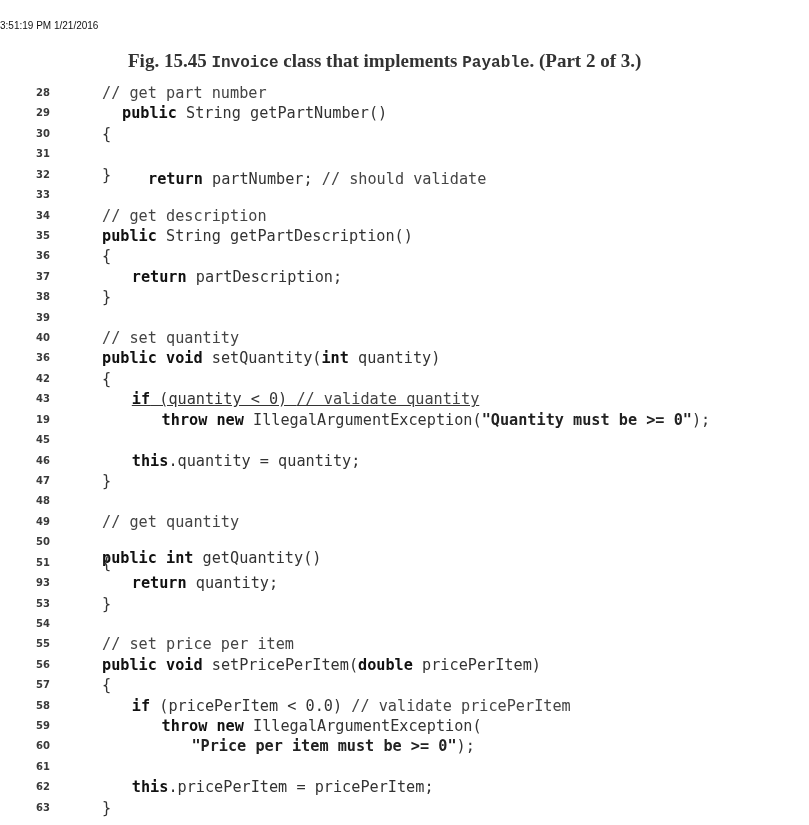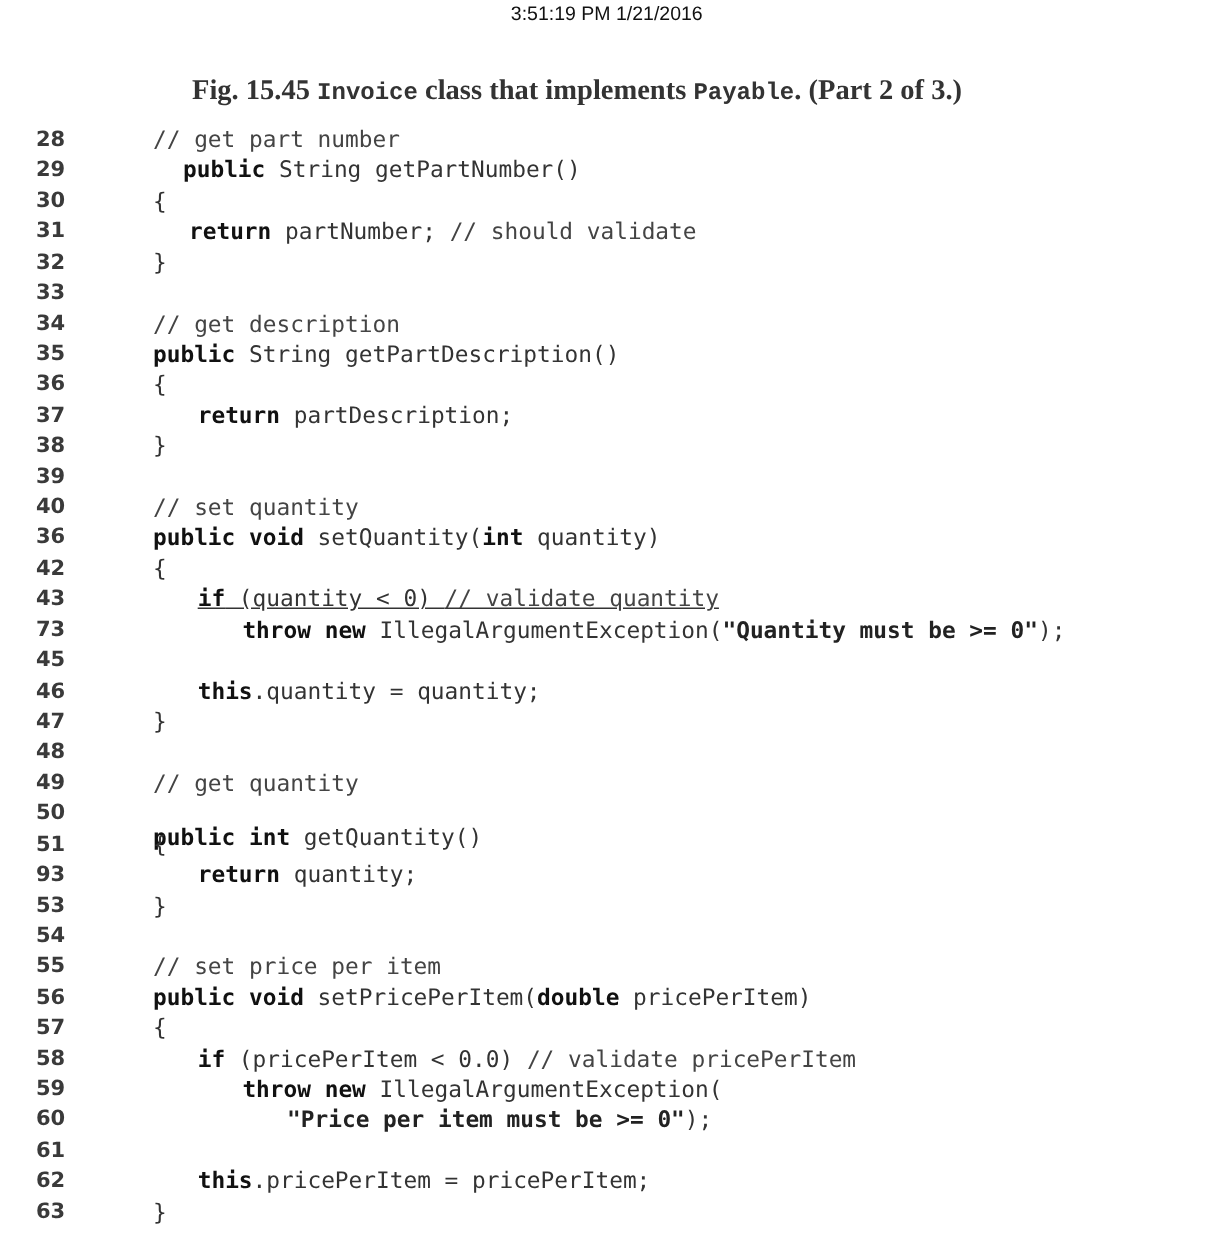--- a/index.html
+++ b/index.html
@@ -1,67 +1,67 @@
 <!DOCTYPE html>
 <html><head>
 <meta charset="utf-8">
 <style>
   html, body { margin: 0; padding: 0; background: #ffffff; }
   body { width: 809px; height: 825px; overflow: hidden; position: relative; color: #222; }
   .timestamp {
-    position: absolute; left: 0; top: 1px; width: 809px; text-align: center;
-    font-family: "Liberation Sans", sans-serif; font-size: 13px; color: #111;
+    position: absolute; left: 0; top: 20px; width: 809px; 
+    font-family: "Liberation Sans", sans-serif; font-size: 10px; color: #111;
   }
   .caption {
     position: absolute; left: 128px; top: 50px;
     font-family: "Liberation Serif", serif; font-size: 19px; font-weight: bold; color: #333;
     white-space: nowrap;
   }
   .caption .mono { font-family: "Liberation Mono", monospace; font-size: 16px; font-weight: bold; }
   .code {
     position: absolute; left: 0; top: 83px; width: 809px;
   }
   .line {
     position: absolute; left: 0; height: 20.4px; white-space: pre;
     font-family: "DejaVu Sans Mono", monospace; font-size: 15.2px; line-height: 20px;
   }
   .ln {
-    position: absolute; left: 24px; width: 26px; text-align: left;
-    font-family: "DejaVu Sans", sans-serif; font-weight: bold; font-size: 14px; color: #3a3a3a;
+    position: absolute; left: 24px; width: 26px; text-align: right;
+    font-family: "DejaVu Sans", sans-serif; font-weight: bold; font-size: 10px; color: #3a3a3a;
   }
   .txt { position: absolute; left: 102px; color: #333; }
   .kw { font-weight: bold; color: #111; }
   .str { font-weight: bold; color: #222; }
   .cm { color: #444; }
 </style>
 </head>
 <body>
 
 <div class="timestamp">3:51:19 PM 1/21/2016</div>
 
 <div class="caption"><span>Fig. 15.45 </span><span class="mono">Invoice</span><span> class that implements </span><span class="mono">Payable</span><span>. (Part 2 of 3.)</span></div>
 
 <div class="code" id="code">
     <div class="line" style="top: 0px;"><span class="ln">28</span><span class="txt" style="left: 102px;"><span class="cm">// get part number</span></span></div>
     <div class="line" style="top: 20.42px;"><span class="ln">29</span><span class="txt" style="left: 102px; margin-left: 20px;"><span class="kw">public</span><span> String getPartNumber()</span></span></div>
     <div class="line" style="top: 40.84px;"><span class="ln">30</span><span class="txt" style="left: 102px;"><span>{</span></span></div>
-    <div class="line" style="top: 61.26px;"><span class="ln">31</span><span class="txt" style="left: 126px;"><span class="kw">return</span><span> partNumber; </span><span class="cm">// should validate</span></span></div>
+    <div class="line" style="top: 61.26px;"><span class="ln">31</span><span class="txt" style="left: 148px; margin-top: 25px;"><span class="kw">return</span><span> partNumber; </span><span class="cm">// should validate</span></span></div>
     <div class="line" style="top: 81.68px;"><span class="ln">32</span><span class="txt" style="left: 102px;"><span>}</span></span></div>
     <div class="line" style="top: 102.1px;"><span class="ln">33</span><span class="txt" style="left: 102px;"></span></div>
     <div class="line" style="top: 122.52px;"><span class="ln">34</span><span class="txt" style="left: 102px;"><span class="cm">// get description</span></span></div>
     <div class="line" style="top: 142.94px;"><span class="ln">35</span><span class="txt" style="left: 102px;"><span class="kw">public</span><span> String getPartDescription()</span></span></div>
     <div class="line" style="top: 163.36px;"><span class="ln">36</span><span class="txt" style="left: 102px;"><span>{</span></span></div>
     <div class="line" style="top: 183.78px;"><span class="ln">37</span><span class="txt" style="left: 131.8px;"><span class="kw">return</span><span> partDescription;</span></span></div>
     <div class="line" style="top: 204.2px;"><span class="ln">38</span><span class="txt" style="left: 102px;"><span>}</span></span></div>
     <div class="line" style="top: 224.62px;"><span class="ln">39</span><span class="txt" style="left: 102px;"></span></div>
     <div class="line" style="top: 245.04px;"><span class="ln">40</span><span class="txt" style="left: 102px;"><span class="cm">// set quantity</span></span></div>
     <div class="line" style="top: 265.46px;"><span class="ln">36</span><span class="txt" style="left: 102px;"><span class="kw">public void</span><span> setQuantity(</span><span class="kw">int</span><span> quantity)</span></span></div>
     <div class="line" style="top: 285.88px;"><span class="ln">42</span><span class="txt" style="left: 102px;"><span>{</span></span></div>
     <div class="line" style="top: 306.3px;"><span class="ln">43</span><span class="txt" style="left: 131.8px; text-decoration: underline;"><span class="kw">if</span><span> (quantity &lt; 0) </span><span class="cm">// validate quantity</span></span></div>
-    <div class="line" style="top: 326.72px;"><span class="ln">73</span><span class="txt" style="left: 161.6px;"><span class="kw">throw new</span><span> IllegalArgumentException(</span><span class="str">"Quantity must be &gt;= 0"</span><span>);</span></span></div>
+    <div class="line" style="top: 326.72px;"><span class="ln">19</span><span class="txt" style="left: 161.6px;"><span class="kw">throw new</span><span> IllegalArgumentException(</span><span class="str">"Quantity must be &gt;= 0"</span><span>);</span></span></div>
     <div class="line" style="top: 347.14px;"><span class="ln">45</span><span class="txt" style="left: 102px;"></span></div>
     <div class="line" style="top: 367.56px;"><span class="ln">46</span><span class="txt" style="left: 131.8px;"><span class="kw">this</span><span>.quantity = quantity;</span></span></div>
     <div class="line" style="top: 387.98px;"><span class="ln">47</span><span class="txt" style="left: 102px;"><span>}</span></span></div>
     <div class="line" style="top: 408.4px;"><span class="ln">48</span><span class="txt" style="left: 102px;"></span></div>
     <div class="line" style="top: 428.82px;"><span class="ln">49</span><span class="txt" style="left: 102px;"><span class="cm">// get quantity</span></span></div>
     <div class="line" style="top: 449.24px;"><span class="ln">50</span><span class="txt" style="left: 102px; margin-top: 16px;"><span class="kw">public int</span><span> getQuantity()</span></span></div>
     <div class="line" style="top: 469.66px;"><span class="ln">51</span><span class="txt" style="left: 102px;"><span>{</span></span></div>
     <div class="line" style="top: 490.08px;"><span class="ln">93</span><span class="txt" style="left: 131.8px;"><span class="kw">return</span><span> quantity;</span></span></div>
     <div class="line" style="top: 510.5px;"><span class="ln">53</span><span class="txt" style="left: 102px;"><span>}</span></span></div>
     <div class="line" style="top: 530.92px;"><span class="ln">54</span><span class="txt" style="left: 102px;"></span></div>

